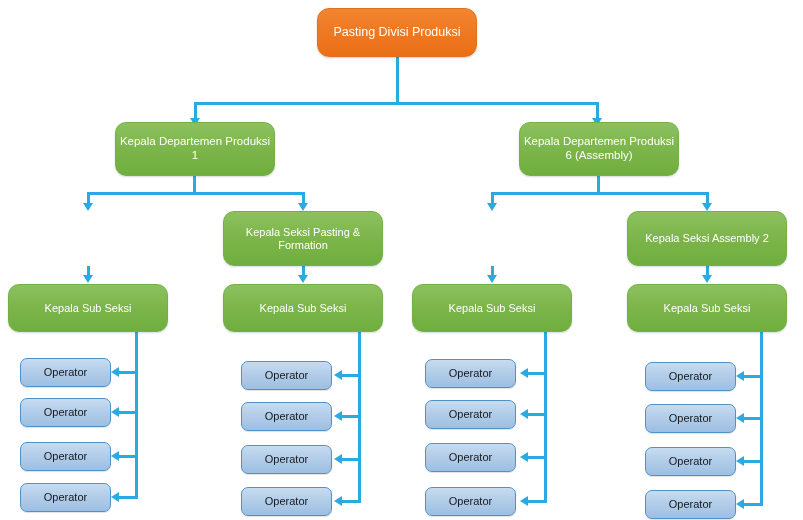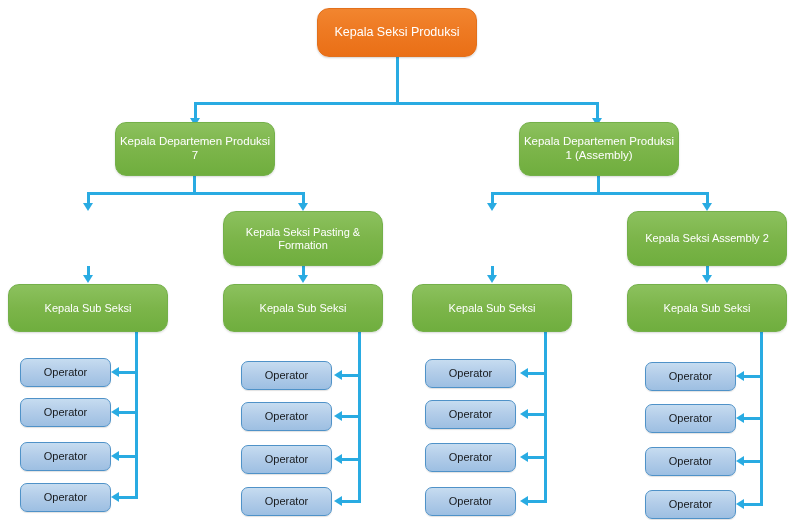--- a/index.html
+++ b/index.html
@@ -141,28 +141,28 @@
   <div class="ln lv" style="left:760px;top:332px;width:3px;height:174px;"></div>
   <div class="ln lh" style="left:744px;top:375px;width:19px;height:3px;"></div>
   <div class="arrow-l" style="left:736px;top:371px;"></div>
   <div class="ln lh" style="left:744px;top:417px;width:19px;height:3px;"></div>
   <div class="arrow-l" style="left:736px;top:413px;"></div>
   <div class="ln lh" style="left:744px;top:460px;width:19px;height:3px;"></div>
   <div class="arrow-l" style="left:736px;top:456px;"></div>
   <div class="ln lh" style="left:744px;top:503px;width:19px;height:3px;"></div>
   <div class="arrow-l" style="left:736px;top:499px;"></div>
 
-  <div class="node n-root" style="left:317px;top:8px;width:160px;height:49px;">Kepala Seksi Produksi</div>
+  <div class="node n-root" style="left:317px;top:8px;width:160px;height:49px;">Pasting Divisi Produksi</div>
 
-  <div class="node n-green" style="left:115px;top:122px;width:160px;height:54px;">Kepala Departemen Produksi 7</div>
+  <div class="node n-green" style="left:115px;top:122px;width:160px;height:54px;">Kepala Departemen Produksi 1</div>
 
-  <div class="node n-green" style="left:519px;top:122px;width:160px;height:54px;">Kepala Departemen Produksi 1 (Assembly)</div>
+  <div class="node n-green" style="left:519px;top:122px;width:160px;height:54px;">Kepala Departemen Produksi 6 (Assembly)</div>
 
 
-  <div class="node n-green small" style="left:223px;top:211px;width:160px;height:55px;border-radius:13px;">Kepala Seksi Pasting &amp; Formation</div>
+  <div class="node n-green small" style="left:223px;top:211px;width:160px;height:55px;">Kepala Seksi Pasting &amp; Formation</div>
 
 
   <div class="node n-green small" style="left:627px;top:211px;width:160px;height:55px;">Kepala Seksi Assembly 2</div>
 
   <div class="node n-green small" style="left:8px;top:284px;width:160px;height:48px;">Kepala Sub Seksi</div>
 
   <div class="node n-green small" style="left:223px;top:284px;width:160px;height:48px;">Kepala Sub Seksi</div>
 
   <div class="node n-green small" style="left:412px;top:284px;width:160px;height:48px;">Kepala Sub Seksi</div>
 

